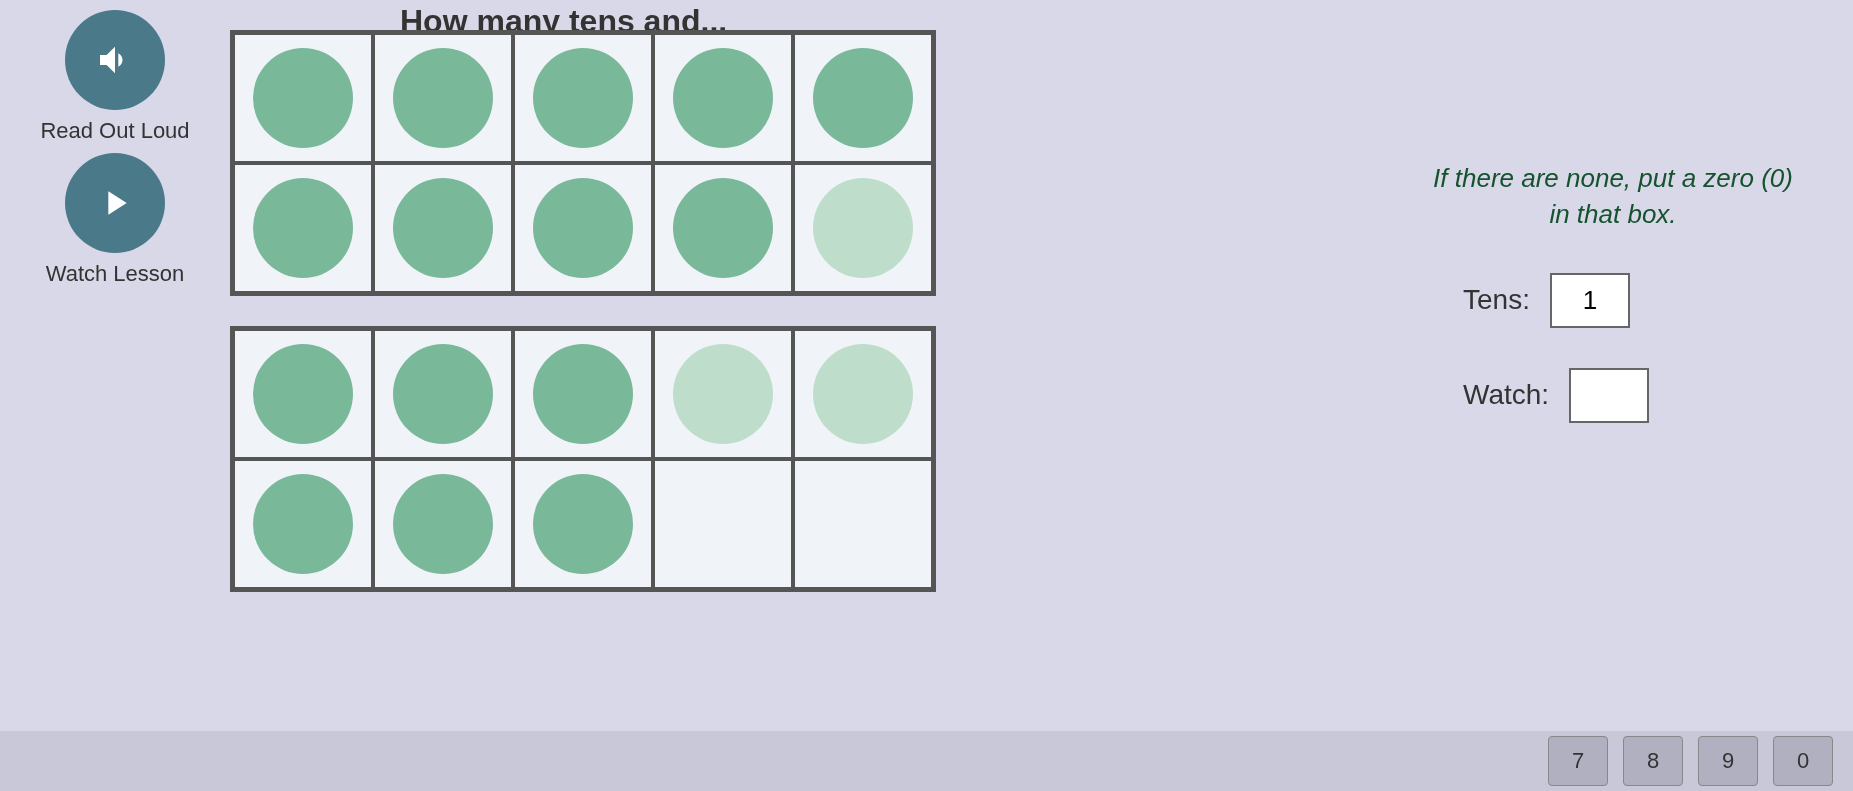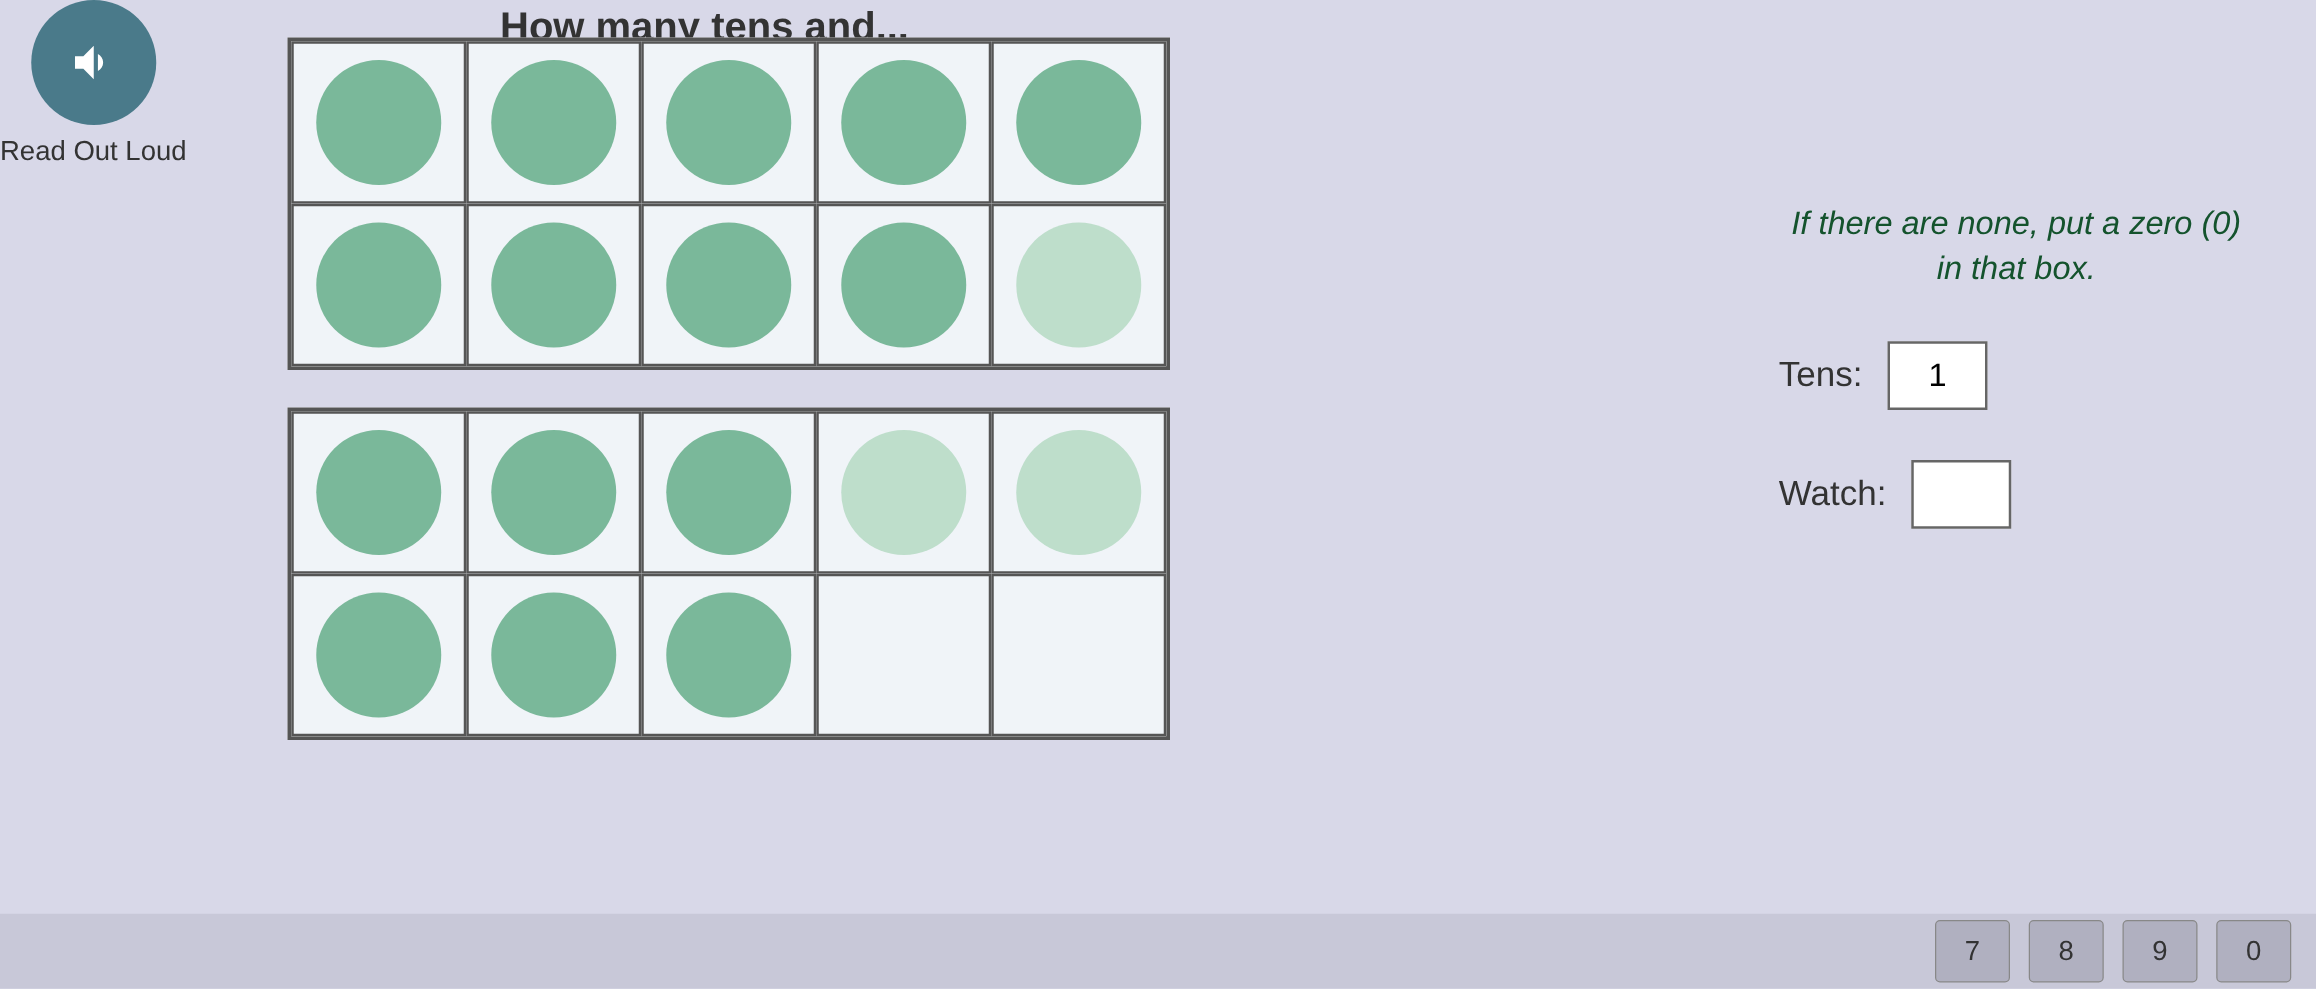--- a/index.html
+++ b/index.html
@@ -15,22 +15,22 @@
 
     
     .sidebar {
       position: absolute;
       left: 0;
       top: 0;
       width: 230px;
       height: 100%;
       display: flex;
       flex-direction: column;
-      align-items: flex-start;
-      padding-top: 0;
+      align-items: center;
+      padding-top: 10px;
       gap: 9px;
     }
 
     .sidebar-btn-group {
       display: flex;
       flex-direction: column;
       align-items: center;
       gap: 8px;
     }
 
@@ -131,20 +131,21 @@
     .input-row {
       display: flex;
       align-items: center;
       gap: 20px;
     }
 
     .input-label {
       font-size: 28px;
       color: #333;
       font-weight: 500;
+      margin-left: 40px;
     }
 
     .answer-input {
       width: 80px;
       height: 55px;
       border: 2px solid #666;
       background: white;
       font-size: 26px;
       text-align: center;
       padding: 5px;
@@ -198,20 +199,28 @@
 <div class="sidebar">
   <div class="sidebar-btn-group">
     <button class="circle-btn">
       <svg viewBox="0 0 24 24">
         <path d="M3 9v6h4l5 5V4L7 9H3zm13.5 3c0-1.77-1.02-3.29-2.5-4.03v8.05c1.48-.73 2.5-2.25 2.5-4.02z"></path>
       </svg>
     </button>
     <span class="sidebar-label">Read Out Loud</span>
   </div>
 
+  <div class="sidebar-btn-group">
+    <button class="circle-btn">
+      <svg viewBox="0 0 24 24">
+        <path d="M8 5v14l11-7z"></path>
+      </svg>
+    </button>
+    <span class="sidebar-label">Watch Lesson</span>
+  </div>
 </div>
 
 <div class="main-content">
 
   <div class="ten-frame">
 
     <div class="ten-frame-cell">
         <div class="circle-dot circle-filled"></div>
       </div>
     <div class="ten-frame-cell">

